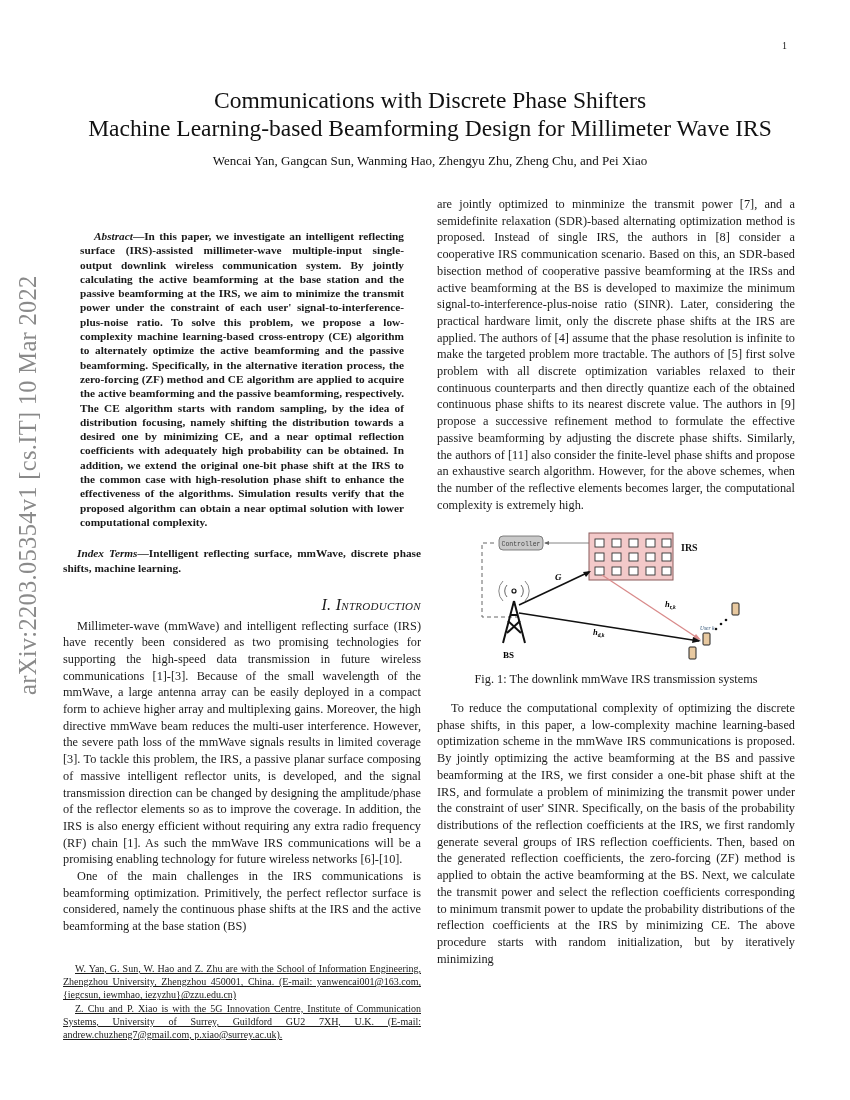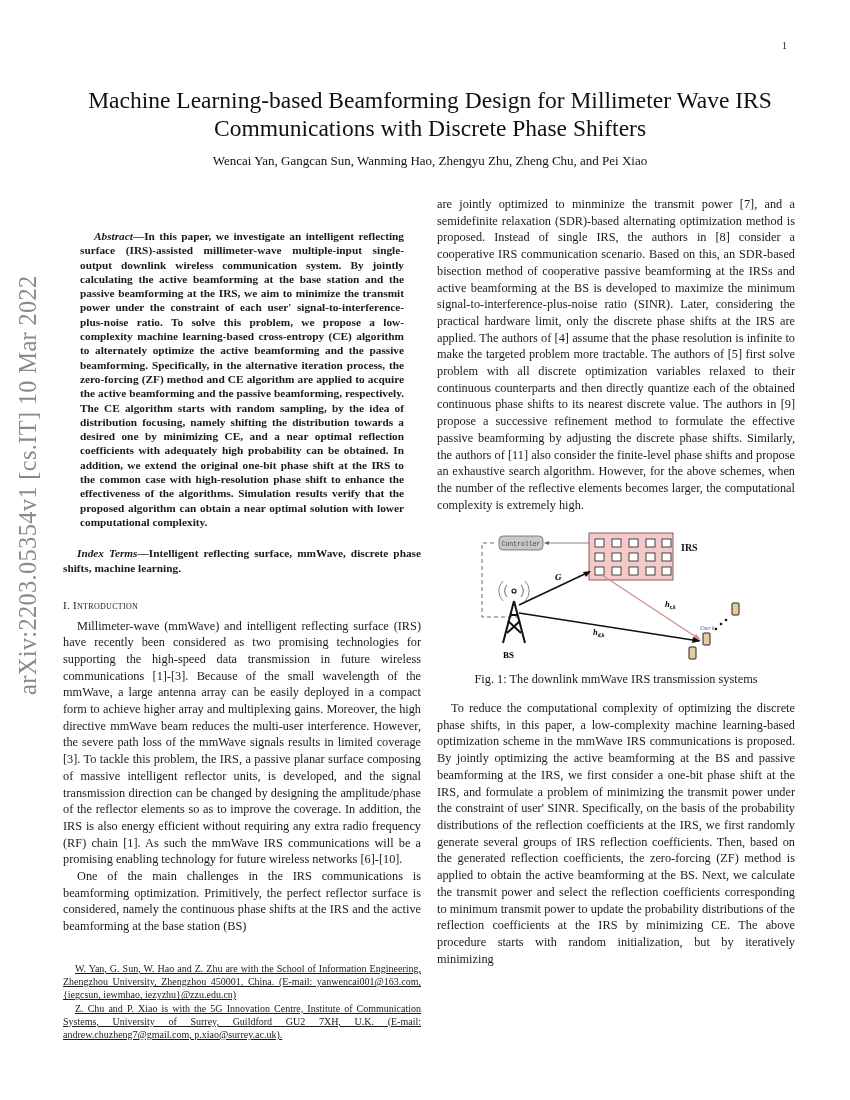--- a/index.html
+++ b/index.html
@@ -22,37 +22,37 @@
     position: absolute; top: 153px; left: 60px; width: 740px; text-align: center;
     font-size: 13px; color: #111;
   }
   .col { position: absolute; width: 358px; font-size: 12.3px; line-height: 16.7px; text-align: justify; }
   .col-left { left: 63px; top: 212px; }
   .col-right { left: 437px; top: 196px; }
   .abstract { font-size: 11.3px; line-height: 14.3px; font-weight: bold; text-align: justify; text-indent: 14px; margin: 17px; }
   .abstract .lead { font-style: italic; font-weight: bold; }
   .index-terms { font-size: 11.3px; line-height: 14.3px; font-weight: bold; text-align: justify; text-indent: 14px; margin: 10px 0 0 0; }
   .index-terms .lead { font-style: italic; }
-  .section-heading { text-align: left; font-size: 11px; margin: 22px 0 4px 0; font-variant: small-caps; letter-spacing: 0.3px; }
+  .section-heading { text-align: right; font-size: 16px; margin: 22px 0 4px 0; font-variant: small-caps; letter-spacing: 0.3px; font-style: italic; }
   p.body { margin: 0; text-indent: 14px; }
   .footnotes { position: absolute; left: 63px; top: 962px; width: 358px; font-size: 10px; line-height: 13.2px; text-align: justify; }
   .footnotes p { margin: 0; text-indent: 12px; text-decoration: underline; }
   .figure { position: relative; width: 358px; height: 140px; margin: 12px 0 0 0; }
   .fig-caption { text-align: center; font-size: 12.3px; margin: 6px 0 12px 0; }
 </style>
 </head>
 <body>
 
 <div class="page-number">1</div>
 
 <div class="arxiv-stamp">arXiv:2203.05354v1  [cs.IT]  10 Mar 2022</div>
 
 <div class="title">
+  <div>Communications with Discrete Phase Shifters</div>
   <div>Machine Learning-based Beamforming Design for Millimeter Wave IRS</div>
-  <div>Communications with Discrete Phase Shifters</div>
 </div>
 
 <div class="authors">Wencai Yan, Gangcan Sun, Wanming Hao, Zhengyu Zhu, Zheng Chu, and Pei Xiao</div>
 
 <div class="col col-left">
   <p class="abstract"><span class="lead">Abstract</span><span>—In this paper, we investigate an intelligent reflecting surface (IRS)-assisted millimeter-wave multiple-input single-output downlink wireless communication system. By jointly calculating the active beamforming at the base station and the passive beamforming at the IRS, we aim to minimize the transmit power under the constraint of each user' signal-to-interference-plus-noise ratio. To solve this problem, we propose a low-complexity machine learning-based cross-entropy (CE) algorithm to alternately optimize the active beamforming and the passive beamforming. Specifically, in the alternative iteration process, the zero-forcing (ZF) method and CE algorithm are applied to acquire the active beamforming and the passive beamforming, respectively. The CE algorithm starts with random sampling, by the idea of distribution focusing, namely shifting the distribution towards a desired one by minimizing CE, and a near optimal reflection coefficients with adequately high probability can be obtained. In addition, we extend the original one-bit phase shift at the IRS to the common case with high-resolution phase shift to enhance the effectiveness of the algorithms. Simulation results verify that the proposed algorithm can obtain a near optimal solution with lower computational complexity.</span></p>
   <p class="index-terms"><span class="lead">Index Terms</span><span>—Intelligent reflecting surface, mmWave, discrete phase shifts, machine learning.</span></p>
   <div class="section-heading">I. Introduction</div>
   <p class="body">Millimeter-wave (mmWave) and intelligent reflecting surface (IRS) have recently been considered as two promising technologies for supporting the high-speed data transmission in future wireless communications [1]-[3]. Because of the small wavelength of the mmWave, a large antenna array can be easily deployed in a compact form to achieve higher array and multiplexing gains. Moreover, the high directive mmWave beam reduces the multi-user interference. However, the severe path loss of the mmWave signals results in limited coverage [3]. To tackle this problem, the IRS, a passive planar surface composing of massive intelligent reflector units, is developed, and the signal transmission direction can be changed by designing the amplitude/phase of the reflector elements so as to improve the coverage. In addition, the IRS is also energy efficient without requiring any extra radio frequency (RF) chain [1]. As such the mmWave IRS communications will be a promising enabling technology for future wireless networks [6]-[10].</p>
   <p class="body">One of the main challenges in the IRS communications is beamforming optimization. Primitively, the perfect reflector surface is considered, namely the continuous phase shifts at the IRS and the active beamforming at the base station (BS)</p>

